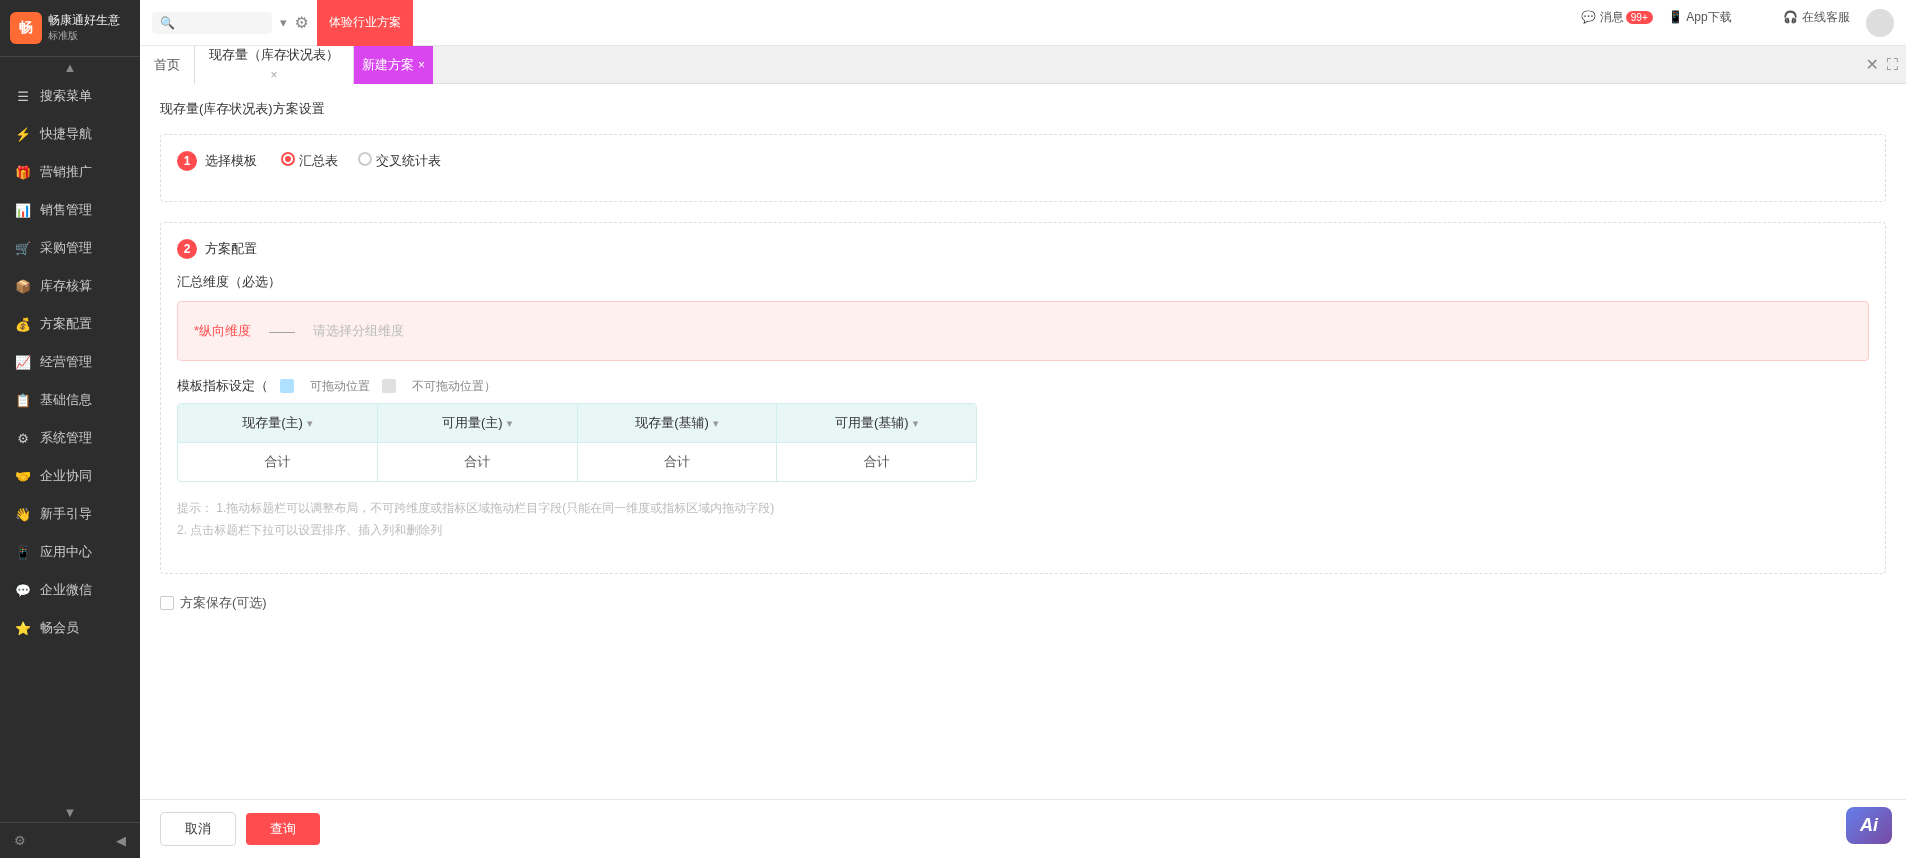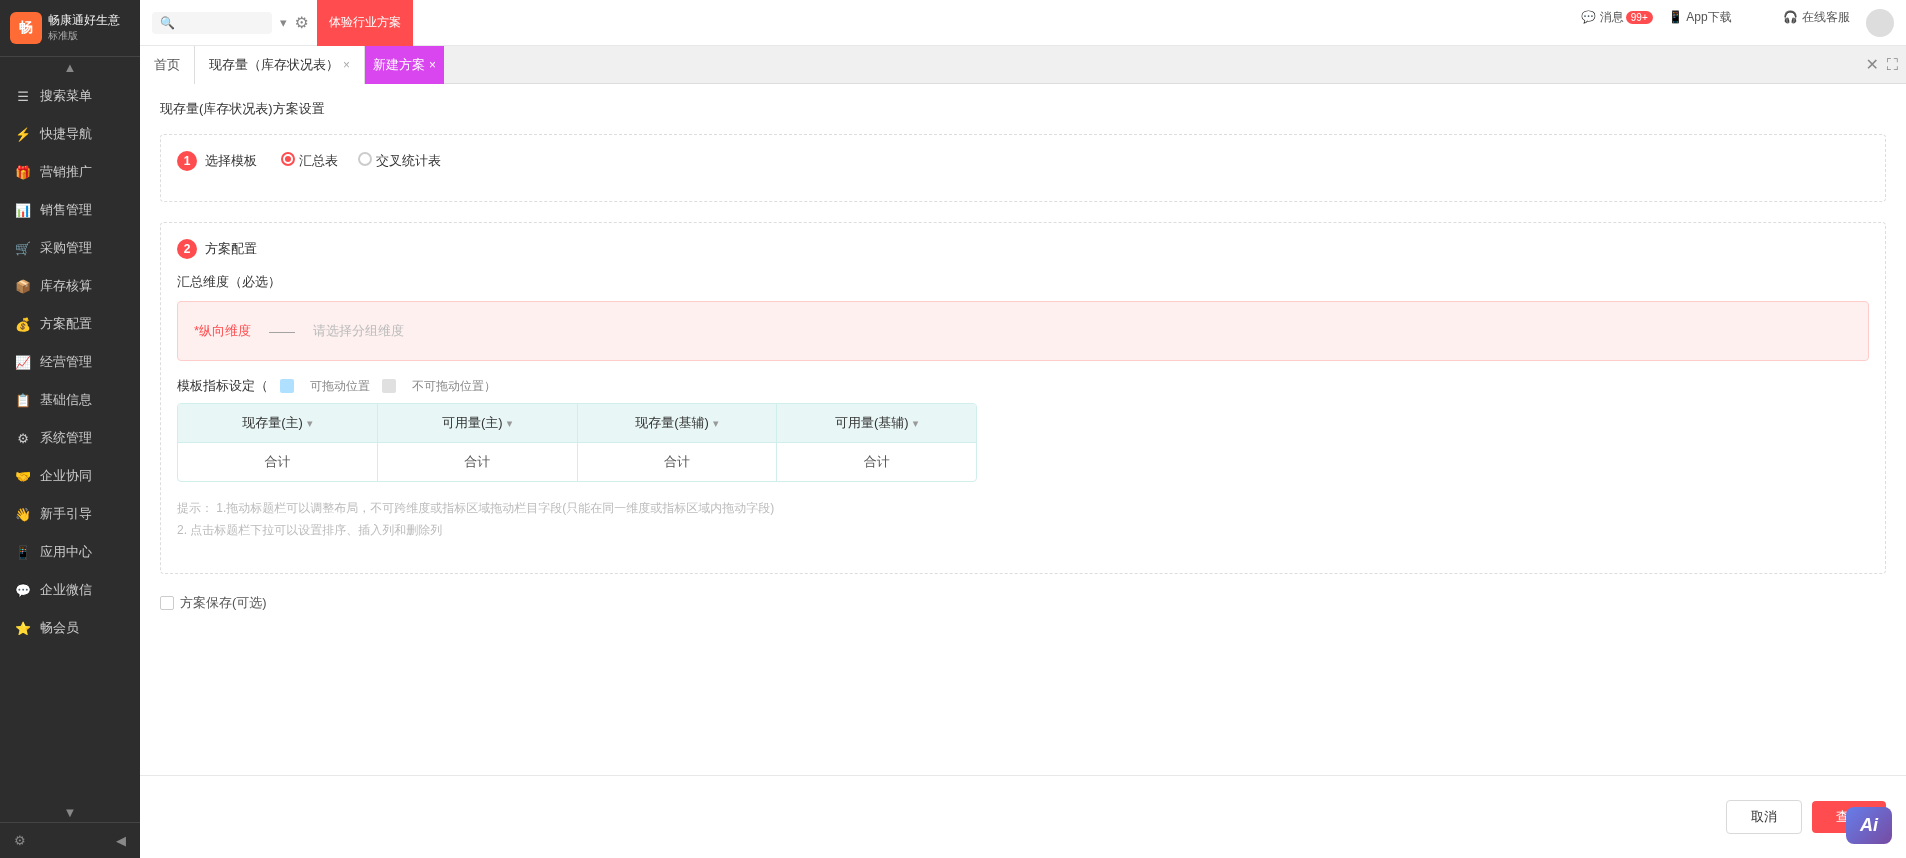--- a/index.html
+++ b/index.html
@@ -108,21 +108,21 @@
     .tab {
       display: flex; align-items: center; gap: 4px;
       padding: 0 14px;
       height: 38px;
       cursor: pointer;
       font-size: 13px;
       color: #555;
       border-right: 1px solid #ddd;
       background: #f0f0f0;
     }
-    .tab.active { background: #fff; color: #333; }
+    .tab.active { background: #fff; color: #333; flex-direction: column; }
     .tab-home { background: #fff; }
     .tab-close { color: #aaa; font-size: 12px; cursor: pointer; }
     .tab-new {
       background: #d946ef; color: white;
       display: flex; align-items: center; gap: 4px;
       padding: 0 8px; height: 38px; font-size: 13px; cursor: pointer;
     }
     .tabs-right-actions {
       margin-left: auto;
       display: flex; align-items: center; gap: 8px; padding-right: 8px;
@@ -261,22 +261,22 @@
     }
     .checkbox {
       width: 14px; height: 14px; border: 1px solid #ccc; border-radius: 2px;
       cursor: pointer;
     }
 
     
     .footer {
       background: #fff;
       border-top: 1px solid #e8e8e8;
-      display: flex; align-items: center; justify-content: flex-end;
-      padding: 24px 20px; gap: 10px; flex-shrink: 0;
+      display: flex; align-items: center; justify-content: flex-start;
+      padding: 12px 20px; gap: 10px; flex-shrink: 0;
     }
     .footer-cancel {
       padding: 7px 24px;
       border: 1px solid #d9d9d9;
       background: #fff;
       border-radius: 4px;
       font-size: 13px;
       cursor: pointer;
       color: #333;
     }

